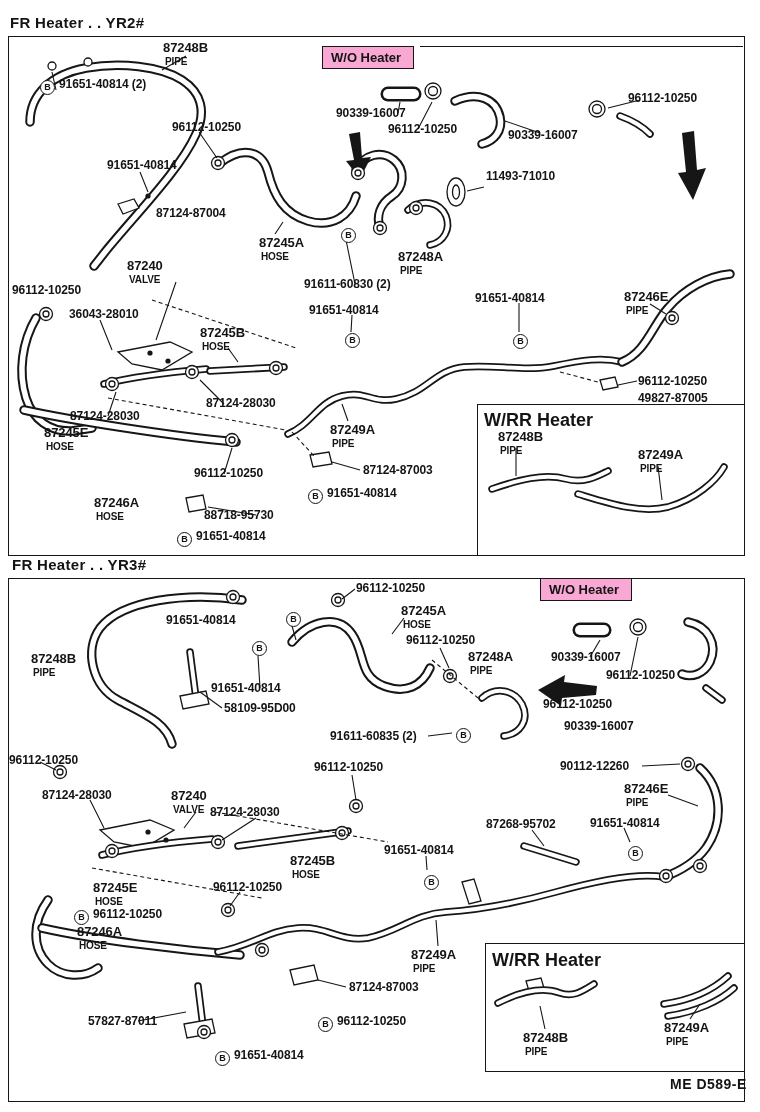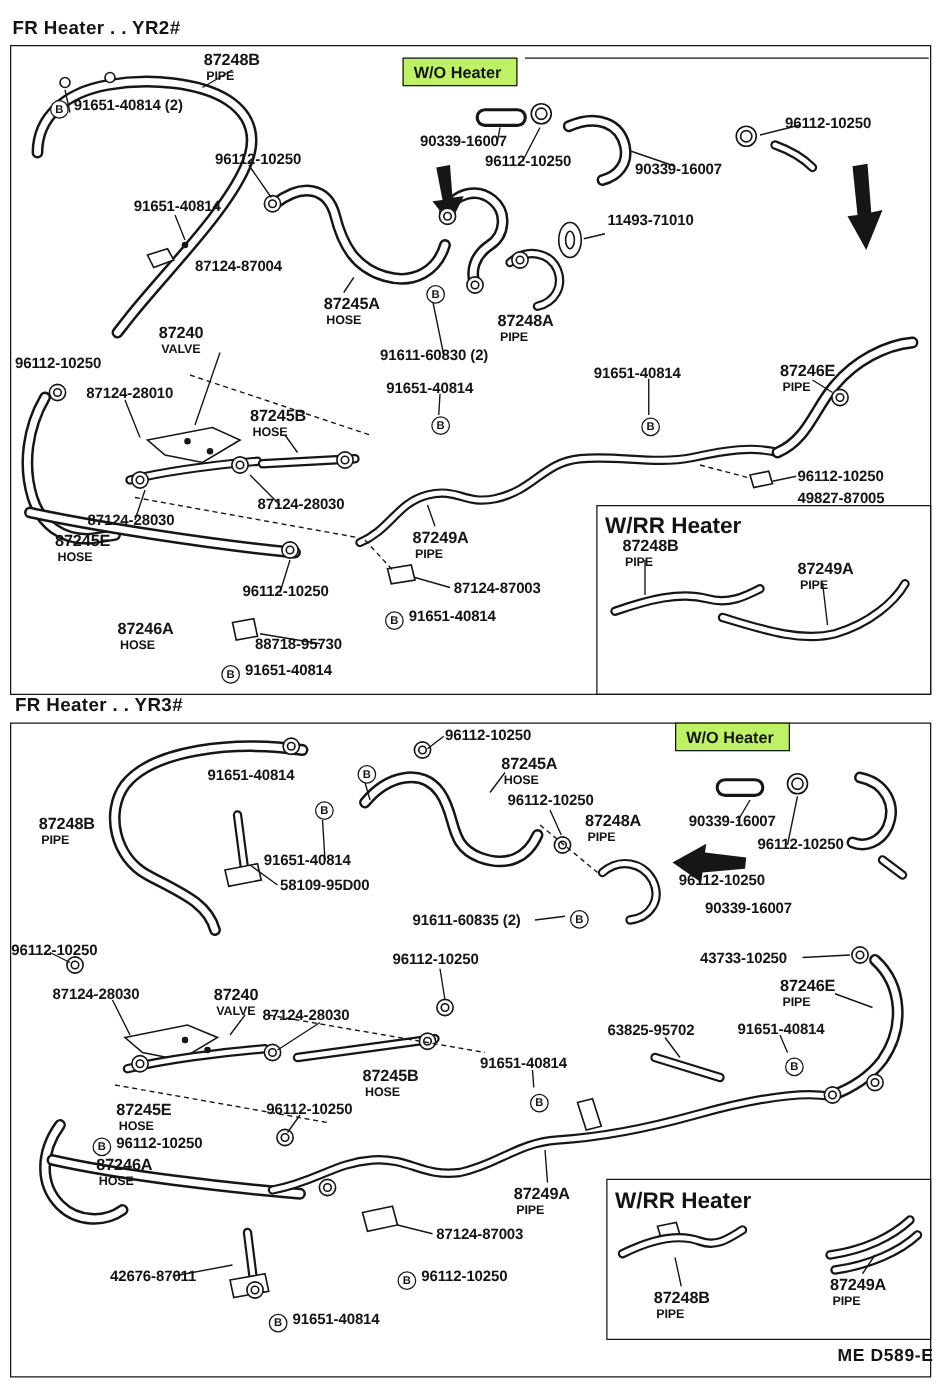--- a/index.html
+++ b/index.html
@@ -5,21 +5,21 @@
   html,body{margin:0;padding:0;background:#fff;}
   body{width:760px;height:1112px;position:relative;overflow:hidden;
        font-family:"Liberation Sans",sans-serif;color:#141414;}
   #stage{position:absolute;inset:0;width:760px;height:1112px;}
   svg#art{position:absolute;left:0;top:0;z-index:1;}
   .box{position:absolute;border:1.6px solid #161616;z-index:2;}
   .hline{position:absolute;border-top:1.6px solid #161616;z-index:2;}
   .sec-title{position:absolute;font-weight:bold;font-size:15px;letter-spacing:.3px;
              white-space:nowrap;z-index:3;background:#fff;padding-right:6px;}
   .titlebox{position:absolute;border:1.6px solid #161616;font-weight:bold;font-size:13px;
-            padding:3px 12px 3px 8px;background:#bef264;white-space:nowrap;z-index:3;}
+            padding:3px 12px 3px 8px;background:#f9a8d4;white-space:nowrap;z-index:3;}
   .box-title{position:absolute;font-weight:bold;font-size:18px;white-space:nowrap;z-index:3;}
   .lbl{position:absolute;font-weight:bold;font-size:12px;line-height:1.15;
        white-space:nowrap;letter-spacing:-.1px;z-index:4;}
   .lbl.big{font-size:13px;}
   .lbl .sub{display:block;font-size:10px;line-height:1.1;margin-left:2px;}
   .mkc{display:inline-block;width:13px;height:13px;border:1.5px solid #161616;border-radius:50%;
        font-size:9px;font-weight:bold;text-align:center;line-height:13px;vertical-align:-2px;
        margin-right:4px;background:#fff;}
   .mk-abs{position:absolute;width:13px;height:13px;border:1.5px solid #161616;border-radius:50%;
        font-size:9px;font-weight:bold;text-align:center;line-height:13px;background:#fff;z-index:4;}
@@ -295,21 +295,21 @@
   <div class="box-title" style="left:492px;top:950px">W/RR Heater</div>
 
   <div class="lbl big" style="left:163px;top:41px"><span>87248B</span><span class="sub">PIPE</span></div>
   <div class="lbl" style="left:40px;top:78px"><span class="mkc">B</span><span>91651-40814 (2)</span></div>
   <div class="lbl" style="left:172px;top:121px">96112-10250</div>
   <div class="lbl" style="left:107px;top:159px">91651-40814</div>
   <div class="lbl" style="left:156px;top:207px">87124-87004</div>
   <div class="lbl big" style="left:259px;top:236px"><span>87245A</span><span class="sub">HOSE</span></div>
   <div class="lbl big" style="left:127px;top:259px"><span>87240</span><span class="sub">VALVE</span></div>
   <div class="lbl" style="left:12px;top:284px">96112-10250</div>
-  <div class="lbl" style="left:69px;top:308px">87124-28010</div>
+  <div class="lbl" style="left:69px;top:308px">36043-28010</div>
   <div class="lbl big" style="left:200px;top:326px"><span>87245B</span><span class="sub">HOSE</span></div>
   <div class="lbl" style="left:206px;top:397px">87124-28030</div>
   <div class="lbl" style="left:70px;top:410px">87124-28030</div>
   <div class="lbl big" style="left:44px;top:426px"><span>87245E</span><span class="sub">HOSE</span></div>
   <div class="lbl big" style="left:330px;top:423px"><span>87249A</span><span class="sub">PIPE</span></div>
   <div class="lbl" style="left:194px;top:467px">96112-10250</div>
   <div class="lbl big" style="left:94px;top:496px"><span>87246A</span><span class="sub">HOSE</span></div>
   <div class="lbl" style="left:204px;top:509px">88718-95730</div>
   <div class="lbl" style="left:177px;top:530px"><span class="mkc">B</span><span>91651-40814</span></div>
   <div class="lbl" style="left:363px;top:464px">87124-87003</div>
@@ -344,34 +344,34 @@
   <div class="lbl" style="left:330px;top:730px">91611-60835 (2)</div>
   <div class="lbl" style="left:551px;top:651px">90339-16007</div>
   <div class="lbl" style="left:606px;top:669px">96112-10250</div>
   <div class="lbl" style="left:543px;top:698px">96112-10250</div>
   <div class="lbl" style="left:564px;top:720px">90339-16007</div>
   <div class="lbl" style="left:9px;top:754px">96112-10250</div>
   <div class="lbl" style="left:42px;top:789px">87124-28030</div>
   <div class="lbl big" style="left:171px;top:789px"><span>87240</span><span class="sub">VALVE</span></div>
   <div class="lbl" style="left:210px;top:806px">87124-28030</div>
   <div class="lbl" style="left:314px;top:761px">96112-10250</div>
-  <div class="lbl" style="left:560px;top:760px">43733-10250</div>
+  <div class="lbl" style="left:560px;top:760px">90112-12260</div>
   <div class="lbl big" style="left:624px;top:782px"><span>87246E</span><span class="sub">PIPE</span></div>
-  <div class="lbl" style="left:486px;top:818px">63825-95702</div>
+  <div class="lbl" style="left:486px;top:818px">87268-95702</div>
   <div class="lbl" style="left:590px;top:817px">91651-40814</div>
   <div class="lbl big" style="left:290px;top:854px"><span>87245B</span><span class="sub">HOSE</span></div>
   <div class="lbl" style="left:384px;top:844px">91651-40814</div>
   <div class="lbl big" style="left:93px;top:881px"><span>87245E</span><span class="sub">HOSE</span></div>
   <div class="lbl" style="left:213px;top:881px">96112-10250</div>
   <div class="lbl" style="left:74px;top:908px"><span class="mkc">B</span><span>96112-10250</span></div>
   <div class="lbl big" style="left:77px;top:925px"><span>87246A</span><span class="sub">HOSE</span></div>
   <div class="lbl big" style="left:411px;top:948px"><span>87249A</span><span class="sub">PIPE</span></div>
   <div class="lbl" style="left:349px;top:981px">87124-87003</div>
   <div class="lbl" style="left:318px;top:1015px"><span class="mkc">B</span><span>96112-10250</span></div>
-  <div class="lbl" style="left:88px;top:1015px">42676-87011</div>
+  <div class="lbl" style="left:88px;top:1015px">57827-87011</div>
   <div class="lbl" style="left:215px;top:1049px"><span class="mkc">B</span><span>91651-40814</span></div>
   <div class="lbl big" style="left:523px;top:1031px"><span>87248B</span><span class="sub">PIPE</span></div>
   <div class="lbl big" style="left:664px;top:1021px"><span>87249A</span><span class="sub">PIPE</span></div>
 
   <div class="mk-abs" style="left:252px;top:641px">B</div>
   <div class="mk-abs" style="left:286px;top:612px">B</div>
   <div class="mk-abs" style="left:456px;top:728px">B</div>
   <div class="mk-abs" style="left:424px;top:875px">B</div>
   <div class="mk-abs" style="left:628px;top:846px">B</div>
 

